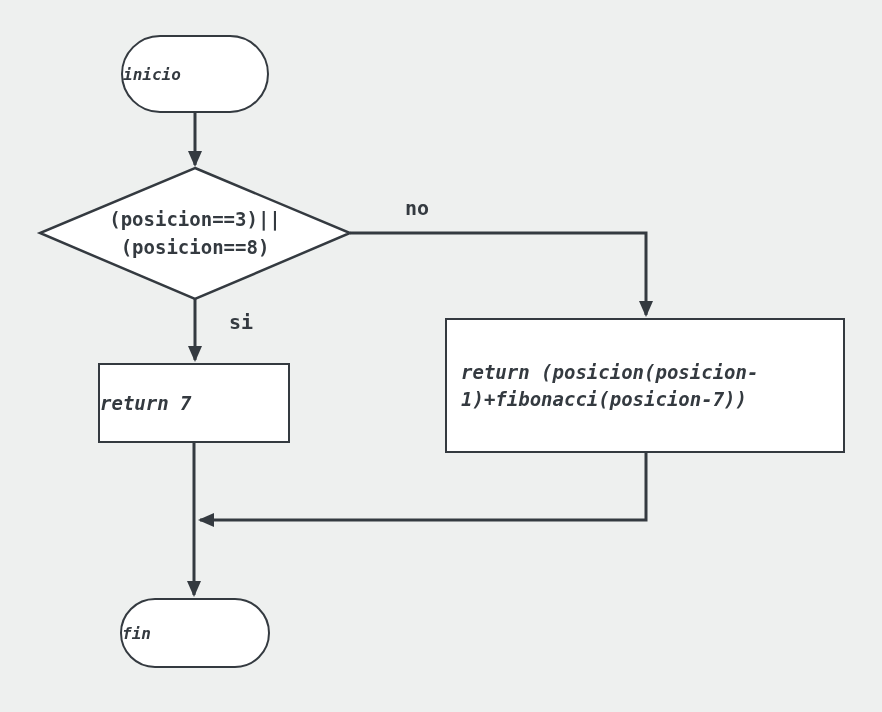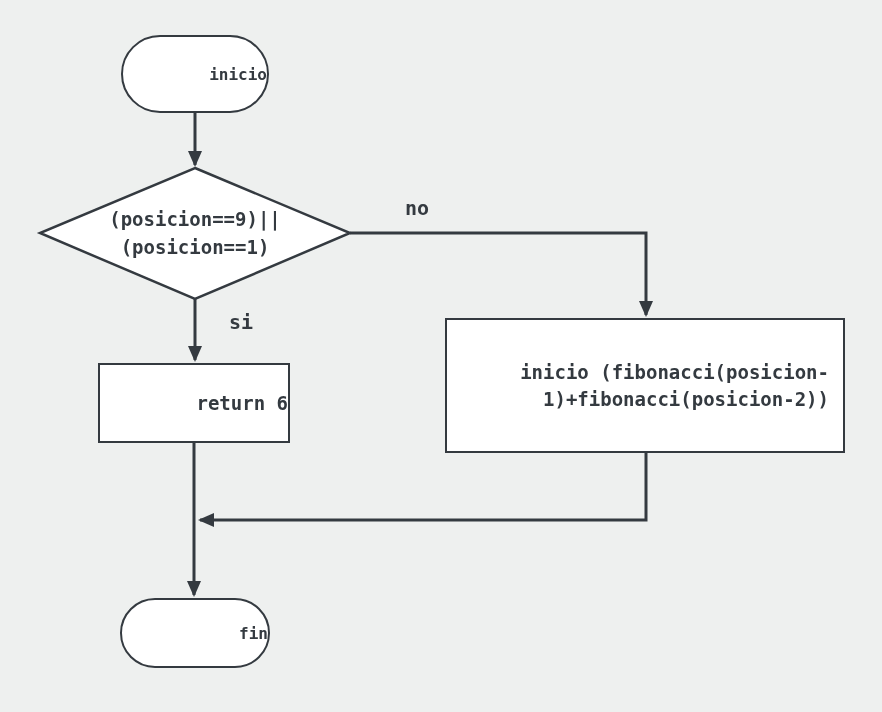--- a/index.html
+++ b/index.html
@@ -17,24 +17,25 @@
     left: 0; top: 0;
     width: 882px; height: 712px;
   }
   .node {
     position: absolute;
     box-sizing: border-box;
     background: #ffffff;
     border: 2.5px solid #343a40;
     display: flex;
     flex-direction: column;
-    align-items: flex-end;
+    align-items: flex-start;
     justify-content: center;
     text-align: center;
     font-weight: bold;
+    font-style: italic;
   }
   .terminator { border-radius: 40px; font-size: 16px; }
   .process { font-size: 19px; line-height: 1.42; }
   .node-start { left: 121px; top: 35px;  width: 148px; height: 78px; }
   .node-end   { left: 120px; top: 598px; width: 150px; height: 70px; }
   .node-return-one { left: 98px;  top: 363px; width: 192px; height: 80px; }
   .node-return-rec { left: 445px; top: 318px; width: 400px; height: 135px; padding: 0 14px; }
   .diamond-label {
     position: absolute;
     left: 60px; top: 178px;
@@ -82,33 +83,33 @@
     <path d="M646,453 L646,520 L200,520" fill="none" stroke="#343a40" stroke-width="3" marker-end="url(#arrow)"></path>
 
     <polygon points="195,168 350,233 195,299 40,233" fill="#ffffff" stroke="#343a40" stroke-width="2.5" stroke-linejoin="miter"></polygon>
   </svg>
 
   <div class="node terminator node-start">
     <span>inicio</span>
   </div>
 
   <div class="diamond-label">
-    <span>(posicion==9)||</span>
-    <span class="line2">(posicion==1)</span>
+    <span>(posicion==3)||</span>
+    <span class="line2">(posicion==8)</span>
   </div>
 
   <div class="edge-label edge-label-no">no</div>
   <div class="edge-label edge-label-si">si</div>
 
   <div class="node process node-return-rec">
-    <span>inicio (fibonacci(posicion-</span>
-    <span class="line2">1)+fibonacci(posicion-2))</span>
+    <span>return (posicion(posicion-</span>
+    <span class="line2">1)+fibonacci(posicion-7))</span>
   </div>
 
   <div class="node process node-return-one">
-    <span>return 6</span>
+    <span>return 7</span>
   </div>
 
   <div class="node terminator node-end">
     <span>fin</span>
   </div>
 
 </div>
 
 </body></html>

